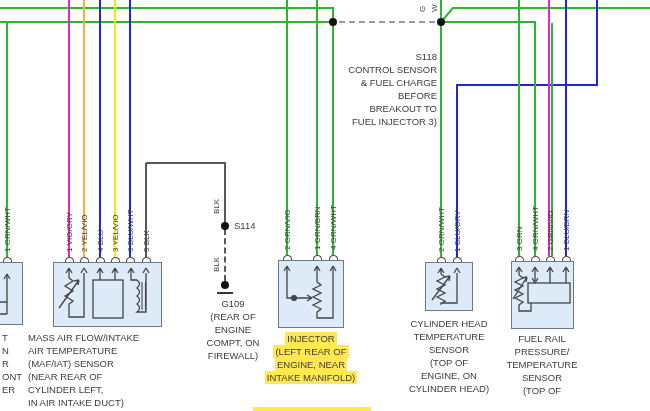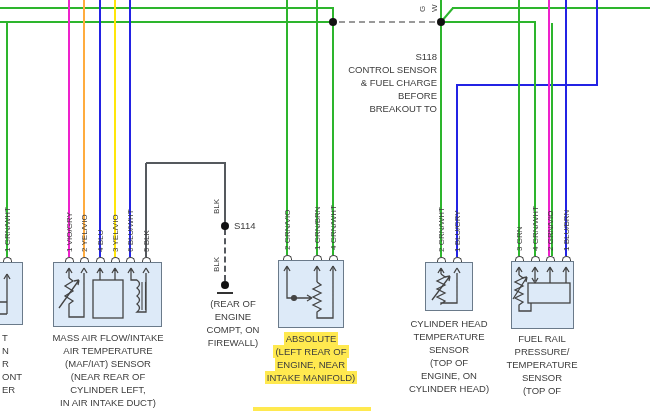--- a/index.html
+++ b/index.html
@@ -149,61 +149,63 @@
     <div class="pin-label" style="left: 447px; top: 242px;">2 GRN/WHT</div>
     <div class="pin-label" style="left: 463px; top: 242px;">1 BLU/GRY</div>
     <div class="pin-label" style="left: 525px; top: 241px;">3 GRN</div>
     <div class="pin-label" style="left: 541px; top: 241px;">4 GRN/WHT</div>
     <div class="pin-label" style="left: 556px; top: 241px;">2 GRN/VIO</div>
     <div class="pin-label" style="left: 572px; top: 241px;">1 BLU/BRN</div>
     <div class="pin-label" style="left: 222px; top: 204px;">BLK</div>
     <div class="pin-label" style="left: 222px; top: 262px;">BLK</div>
     <div class="pin-label" style="left: 428px; top: 2px;">G</div>
     <div class="pin-label" style="left: 440px; top: 2px;">W</div>
-    <div class="caption" style="top: 331px; width: 160px; text-align: center; left: 28px;">
+    <div class="caption" style="top: 331px; width: 160px; left: 28px;">
       <div class="cap-line"><span class="txt">MASS AIR FLOW/INTAKE</span></div>
       <div class="cap-line"><span class="txt">AIR TEMPERATURE</span></div>
       <div class="cap-line"><span class="txt">(MAF/IAT) SENSOR</span></div>
       <div class="cap-line"><span class="txt">(NEAR REAR OF</span></div>
       <div class="cap-line"><span class="txt">CYLINDER LEFT,</span></div>
       <div class="cap-line"><span class="txt">IN AIR INTAKE DUCT)</span></div>
     </div>
     <div class="caption" style="top: 332px; width: 150px; text-align: center; left: 236px;">
-      <div class="cap-line hl"><span class="txt">ABSOLUTE</span></div>
+      <div class="cap-line hl"><span class="txt">INJECTOR</span></div>
       <div class="cap-line hl"><span class="txt">(LEFT REAR OF</span></div>
       <div class="cap-line hl"><span class="txt">ENGINE, NEAR</span></div>
       <div class="cap-line hl"><span class="txt">INTAKE MANIFOLD)</span></div>
     </div>
     <div class="caption" style="top: 317px; width: 140px; text-align: center; left: 379px;">
       <div class="cap-line"><span class="txt">CYLINDER HEAD</span></div>
       <div class="cap-line"><span class="txt">TEMPERATURE</span></div>
       <div class="cap-line"><span class="txt">SENSOR</span></div>
       <div class="cap-line"><span class="txt">(TOP OF</span></div>
       <div class="cap-line"><span class="txt">ENGINE, ON</span></div>
       <div class="cap-line"><span class="txt">CYLINDER HEAD)</span></div>
     </div>
     <div class="caption" style="top: 332px; width: 140px; text-align: center; left: 472px;">
       <div class="cap-line"><span class="txt">FUEL RAIL</span></div>
       <div class="cap-line"><span class="txt">PRESSURE/</span></div>
       <div class="cap-line"><span class="txt">TEMPERATURE</span></div>
       <div class="cap-line"><span class="txt">SENSOR</span></div>
       <div class="cap-line"><span class="txt">(TOP OF</span></div>
     </div>
     <div class="caption" style="top: 297px; width: 130px; text-align: center; left: 168px;">
+      <div class="cap-line"><span class="txt">G109</span></div>
       <div class="cap-line"><span class="txt">(REAR OF</span></div>
       <div class="cap-line"><span class="txt">ENGINE</span></div>
       <div class="cap-line"><span class="txt">COMPT, ON</span></div>
       <div class="cap-line"><span class="txt">FIREWALL)</span></div>
     </div>
     <div class="caption" style="top: 29px; width: 170px; text-align: right; left: 267px; margin-top: 21px;">
       <div class="cap-line"><span class="txt">S118</span></div>
       <div class="cap-line"><span class="txt">CONTROL SENSOR</span></div>
       <div class="cap-line"><span class="txt">&amp; FUEL CHARGE</span></div>
       <div class="cap-line"><span class="txt">BEFORE</span></div>
       <div class="cap-line"><span class="txt">BREAKOUT TO</span></div>
+      <div class="cap-line"><span class="txt">FUEL INJECTOR 3)</span></div>
     </div>
     <div class="caption" style="top: 331px; width: 60px; text-align: left; left: 2px;">
       <div class="cap-line"><span class="txt">T</span></div>
       <div class="cap-line"><span class="txt">N</span></div>
       <div class="cap-line"><span class="txt">R</span></div>
       <div class="cap-line"><span class="txt">ONT</span></div>
       <div class="cap-line"><span class="txt">ER</span></div>
     </div>
   </div>
 

